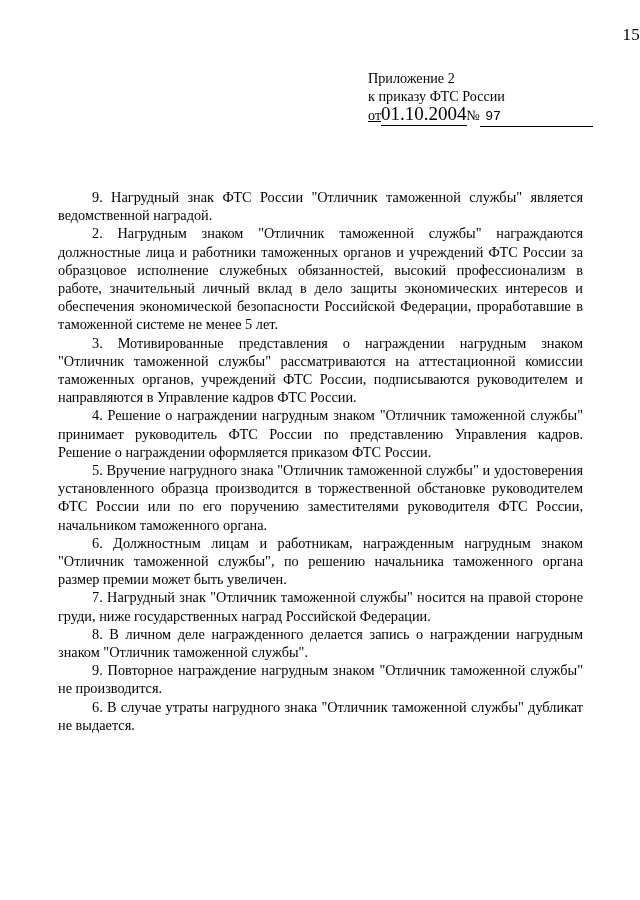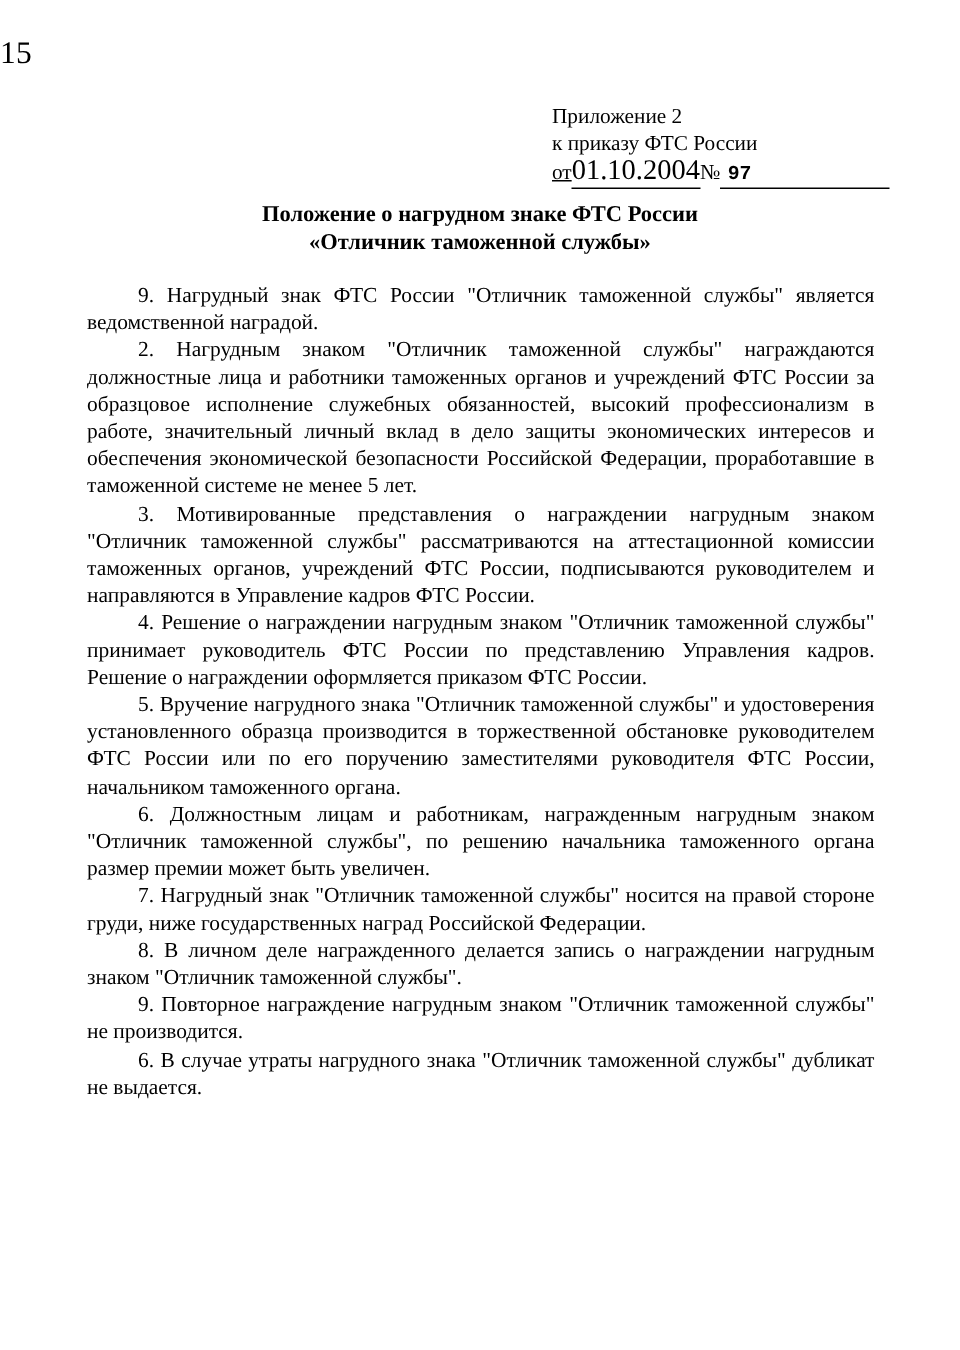--- a/index.html
+++ b/index.html
@@ -24,22 +24,22 @@
     height: 900px;
     background: #fff;
   }
 
   
   .page-number {
     position: absolute;
     top: 26px;
     left: 0;
     width: 640px;
-    text-align: left;
-    font-size: 21px;
+    text-align: right;
+    font-size: 17px;
     line-height: 18px;
     letter-spacing: 0.2px;
   }
 
   
   .header-block {
     position: absolute;
     top: 70px;
     left: 368px;
     width: 225px;
@@ -69,21 +69,20 @@
     font-size: 14.2px;
   }
   .num-value {
     border-bottom: 1.2px solid #000;
     display: inline-block;
     min-width: 108px;
     text-align: left;
     font-family: "Liberation Mono", "DejaVu Sans Mono", monospace;
     font-size: 13.2px;
     padding-left: 5px;
-    font-weight: bold;
   }
 
   
   .doc-title {
     position: absolute;
     top: 134px;
     left: 58px;
     width: 524px;
     text-align: center;
     font-weight: bold;
@@ -120,24 +119,20 @@
   <div class="page-number">15</div>
 
   <div class="header-block">
     <div class="header-line">Приложение 2</div>
     <div class="header-line">к приказу ФТС России</div>
     <div class="date-line">
       <span class="lbl-ot">от</span><span class="date-value">01.10.2004</span><span class="num-sign">№</span><span class="num-value">97</span>
     </div>
   </div>
 
-  <div class="doc-title">
-    <span class="tline">Положение о нагрудном знаке ФТС России</span>
-    <span class="tline">«Отличник таможенной службы»</span>
-  </div>
 
   <div class="body-text">
     <p class="para">9. Нагрудный знак ФТС России "Отличник таможенной службы" является ведомственной наградой.</p>
     <p class="para">2. Нагрудным знаком "Отличник таможенной службы" награждаются должностные лица и работники таможенных органов и учреждений ФТС России за образцовое исполнение служебных обязанностей, высокий профессионализм в работе, значительный личный вклад в дело защиты экономических интересов и обеспечения экономической безопасности Российской Федерации, проработавшие в таможенной системе не менее 5 лет.</p>
     <p class="para">3. Мотивированные представления о награждении нагрудным знаком "Отличник таможенной службы" рассматриваются на аттестационной комиссии таможенных органов, учреждений ФТС России, подписываются руководителем и направляются в Управление кадров ФТС России.</p>
     <p class="para">4. Решение о награждении нагрудным знаком "Отличник таможенной службы" принимает руководитель ФТС России по представлению Управления кадров. Решение о награждении оформляется приказом ФТС России.</p>
     <p class="para">5. Вручение нагрудного знака "Отличник таможенной службы" и удостоверения установленного образца производится в торжественной обстановке руководителем ФТС России или по его поручению заместителями руководителя ФТС России, начальником таможенного органа.</p>
     <p class="para">6. Должностным лицам и работникам, награжденным нагрудным знаком "Отличник таможенной службы", по решению начальника таможенного органа размер премии может быть увеличен.</p>
     <p class="para">7. Нагрудный знак "Отличник таможенной службы" носится на правой стороне груди, ниже государственных наград Российской Федерации.</p>
     <p class="para">8. В личном деле награжденного делается запись о награждении нагрудным знаком "Отличник таможенной службы".</p>

